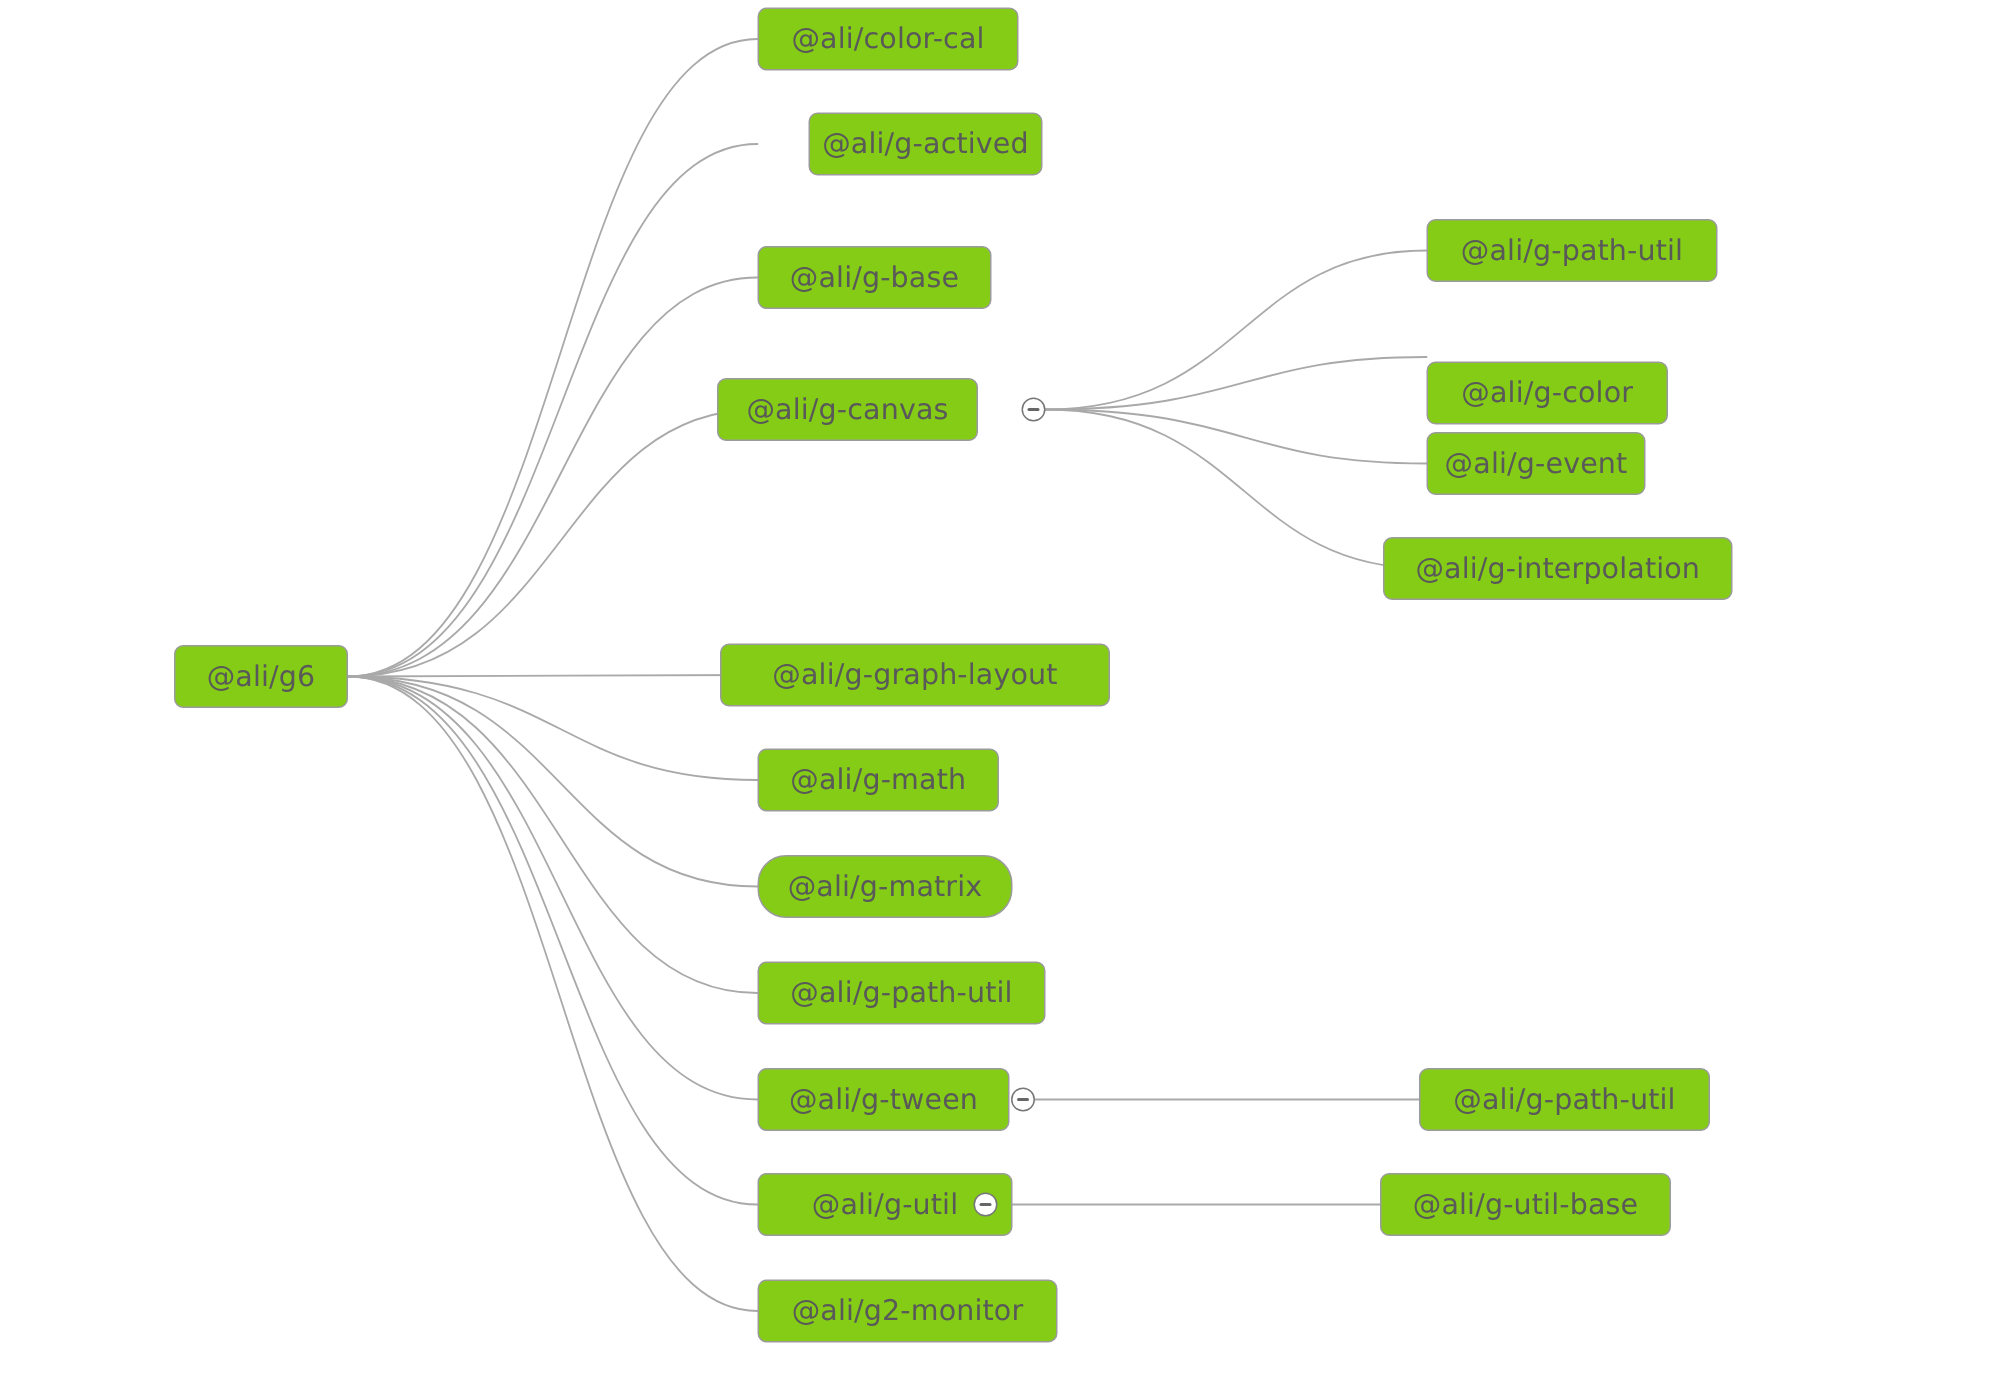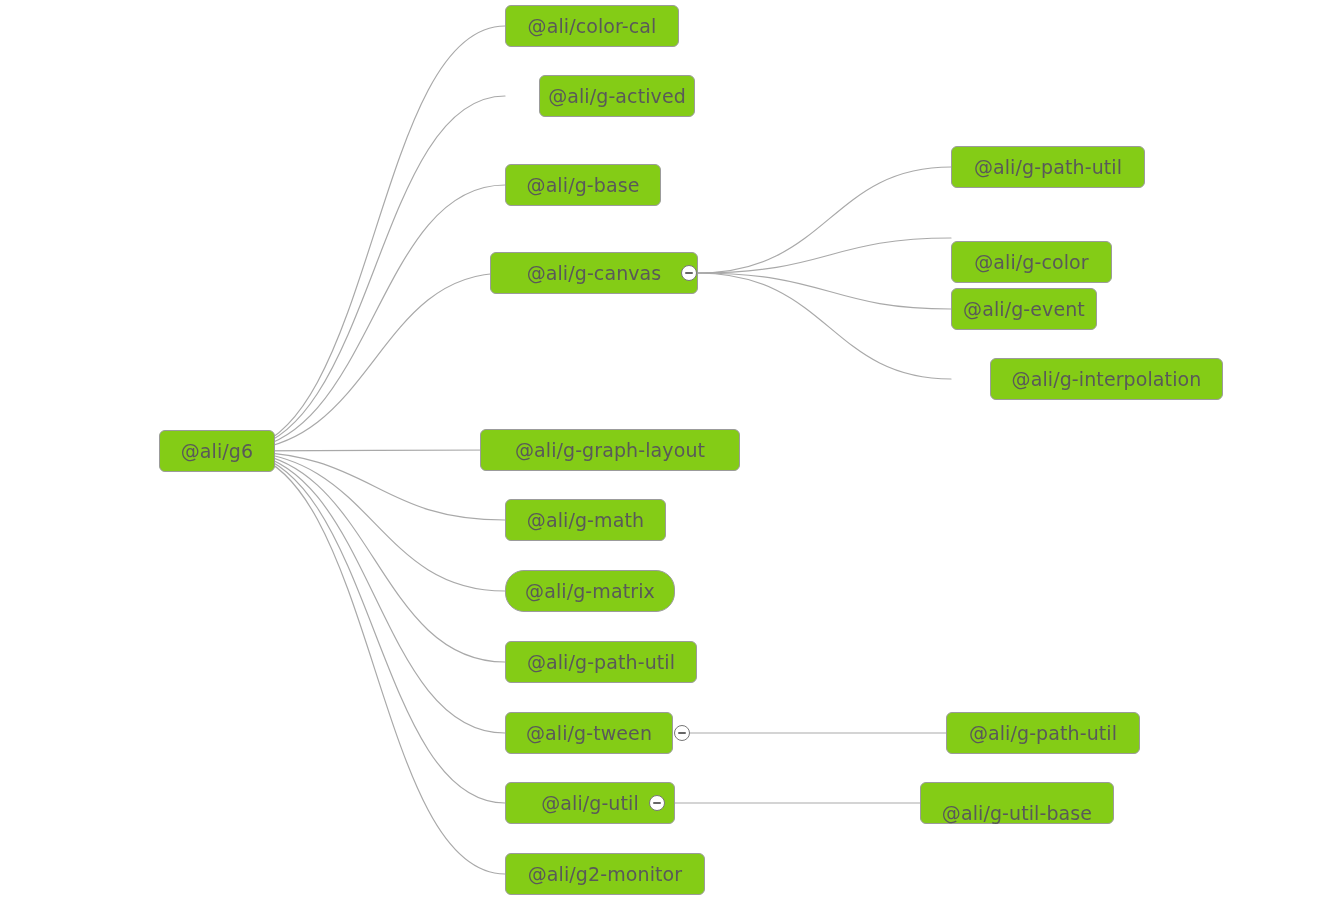--- a/index.html
+++ b/index.html
@@ -88,33 +88,33 @@
       <path d="M 232 451 C 373.96000000000004 451, 373.96000000000004 874, 505 874" fill="none" stroke="#a9a9a9" stroke-width="1.2" stroke-linecap="round"></path>
       <path d="M 697 273 C 829.08 273, 829.08 167, 951 167" fill="none" stroke="#a9a9a9" stroke-width="1.2" stroke-linecap="round"></path>
       <path d="M 697 273 C 829.08 273, 829.08 238, 951 238" fill="none" stroke="#a9a9a9" stroke-width="1.2" stroke-linecap="round"></path>
       <path d="M 697 273 C 829.08 273, 829.08 309, 951 309" fill="none" stroke="#a9a9a9" stroke-width="1.2" stroke-linecap="round"></path>
       <path d="M 697 273 C 829.08 273, 829.08 379, 951 379" fill="none" stroke="#a9a9a9" stroke-width="1.2" stroke-linecap="round"></path>
       <path d="M 690 733 C 823.12 733, 823.12 733, 946 733" fill="none" stroke="#a9a9a9" stroke-width="1.2" stroke-linecap="round"></path>
       <path d="M 665 803 C 797.6 803, 797.6 803, 920 803" fill="none" stroke="#a9a9a9" stroke-width="1.2" stroke-linecap="round"></path>
     </svg>
 
   <div id="node-layer">
-      <div class="node" style="left: 116px; top: 430px; width: 116px; margin-left: 43px;">
+      <div class="node" style="left: 116px; top: 430px; width: 116px;">
         <span class="node-label">@ali/g6</span>
       </div>
       <div class="node" style="left: 505px; top: 5px; width: 174px;">
         <span class="node-label">@ali/color-cal</span>
       </div>
       <div class="node" style="left: 505px; top: 75px; width: 156px; margin-left: 34px;">
         <span class="node-label">@ali/g-actived</span>
       </div>
       <div class="node" style="left: 505px; top: 164px; width: 156px; align-items: center;">
         <span class="node-label">@ali/g-base</span>
       </div>
-      <div class="node" style="left: 478px; top: 252px; width: 208px; margin-left: 12px;">
+      <div class="node" style="left: 478px; top: 252px; width: 174px;">
         <span class="node-label">@ali/g-canvas</span>
       </div>
       <div class="toggle" style="left: 681px; top: 265px;">
         <span class="bar"></span>
       </div>
       <div class="node" style="left: 480px; top: 429px; width: 260px; justify-content: center;">
         <span class="node-label">@ali/g-graph-layout</span>
       </div>
       <div class="node" style="left: 505px; top: 499px; width: 161px; justify-content: center;">
         <span class="node-label">@ali/g-math</span>
@@ -142,24 +142,24 @@
       </div>
       <div class="node" style="left: 951px; top: 146px; width: 194px;">
         <span class="node-label">@ali/g-path-util</span>
       </div>
       <div class="node" style="left: 951px; top: 217px; width: 161px; margin-top: 24px;">
         <span class="node-label">@ali/g-color</span>
       </div>
       <div class="node" style="left: 951px; top: 288px; width: 146px;">
         <span class="node-label">@ali/g-event</span>
       </div>
-      <div class="node" style="left: 990px; top: 358px; width: 233px;">
+      <div class="node" style="left: 922px; top: 358px; width: 233px;">
         <span class="node-label">@ali/g-interpolation</span>
       </div>
       <div class="node" style="left: 946px; top: 712px; width: 194px;">
         <span class="node-label">@ali/g-path-util</span>
       </div>
-      <div class="node" style="left: 920px; top: 782px; width: 194px; align-items: flex-end;">
+      <div class="node" style="left: 920px; top: 782px; width: 194px;">
         <span class="node-label">@ali/g-util-base</span>
       </div>
     </div>
 
 </div>
 
 </body></html>

